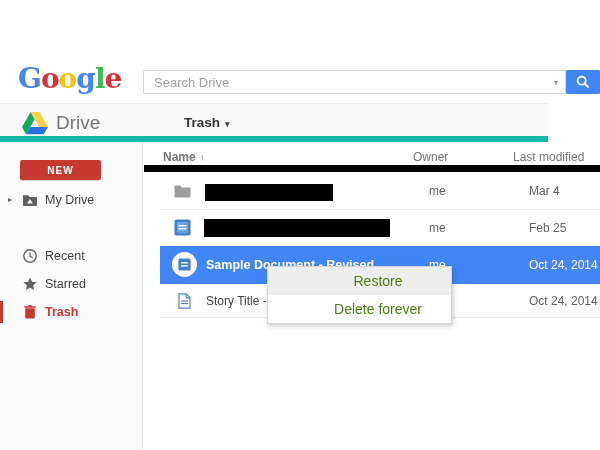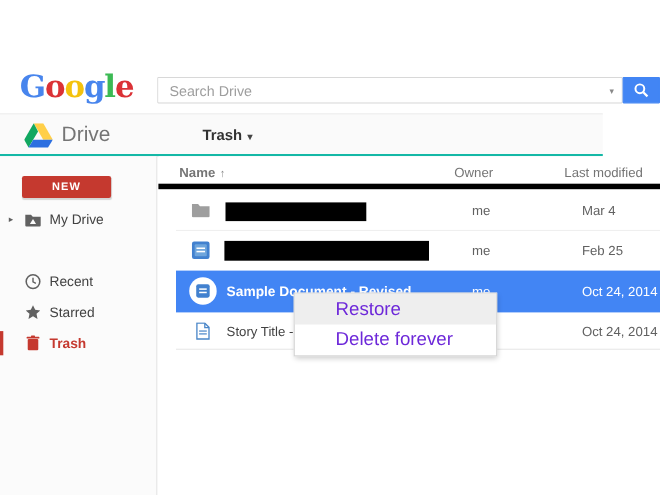--- a/index.html
+++ b/index.html
@@ -30,21 +30,21 @@
     font-size:8px; color:#888; cursor:pointer;
   }
   .search-btn {
     position:absolute; left:566px; top:70px; width:34px; height:24px;
     background:var(--accent); border:1px solid var(--accent); border-radius:1px;
     display:flex; align-items:center; justify-content:center; cursor:pointer;
   }
   
   .header-band {
     position:absolute; left:0; top:103px; width:548px; height:39px;
-    background:var(--band); border-top:1px solid #ededed; border-bottom:2px solid #14b8a6;
+    background:var(--band); border-top:1px solid #ededed; border-bottom:6px solid #14b8a6;
   }
   .drive-logo { position:absolute; left:22px; top:8px; }
   .app-name {
     position:absolute; left:56px; top:0; line-height:37px;
     font-size:19px; color:#757575;
   }
   .view-title {
     position:absolute; left:160px; top:0; line-height:37px;
     font-size:13.5px; font-weight:bold; color:#333; cursor:pointer;margin-left:24px;
   }
@@ -74,21 +74,21 @@
   }
   .side-item.active .s-label { color:var(--red); font-weight:bold; }
   .side-item.active .s-icon { color:var(--red); }
   .side-item .active-bar {
     position:absolute; left:0; top:3px; width:3px; height:22px; background:var(--red);
   }
   
   .content { position:absolute; left:144px; top:142px; width:456px; height:308px; background:#fff; }
   .thead {
     position:absolute; left:0; top:0; width:456px; height:30px;
-    border-bottom:5px solid #000000;
+    border-bottom:7px solid #000000;
   }
   .thead .col { position:absolute; top:0; line-height:30px; font-size:12px; color:#757575; cursor:pointer; }
   .col-name { left:19px; font-weight:bold; color:#555; }
   .sort-arrow { font-size:10px; color:#888; margin-left:4px; font-weight:normal; }
   .col-owner { left:269px; }
   .col-modified { left:369px; }
   .row { position:absolute; left:16px; width:544px; cursor:pointer; }
   .row .f-icon  { position:absolute; left:14px; }
   .row .f-name  { position:absolute; left:46px; font-size:12px; color:#424242; white-space:nowrap; }
   .row .f-owner { position:absolute; left:269px; font-size:12px; color:#616161; }
@@ -114,21 +114,21 @@
     display:flex; align-items:center; justify-content:center;
   }
   
   .context-menu {
     position:absolute; left:267px; top:266px; width:185px; z-index:20;
     background:#fff; border:1px solid #d4d4d4;
     box-shadow:1px 2px 5px rgba(0,0,0,.22);
   }
   .menu-item {
     height:28px; line-height:28px; padding-left:37px;
-    font-size:17px; color:#6d28d9; cursor:pointer; white-space:nowrap;
+    font-size:14px; color:#4d7c0f; cursor:pointer; white-space:nowrap;text-align:center;
   }
   .menu-item.hl { background:var(--menu-hover); }
 </style>
 </head>
 <body>
 
 <div class="screen">
 
   <div class="google-logo">
     <span style="color:#4885ed">G</span><span style="color:#db3236">o</span><span style="color:#f4c20d">o</span><span style="color:#4885ed">g</span><span style="color:#3cba54">l</span><span style="color:#db3236">e</span>

